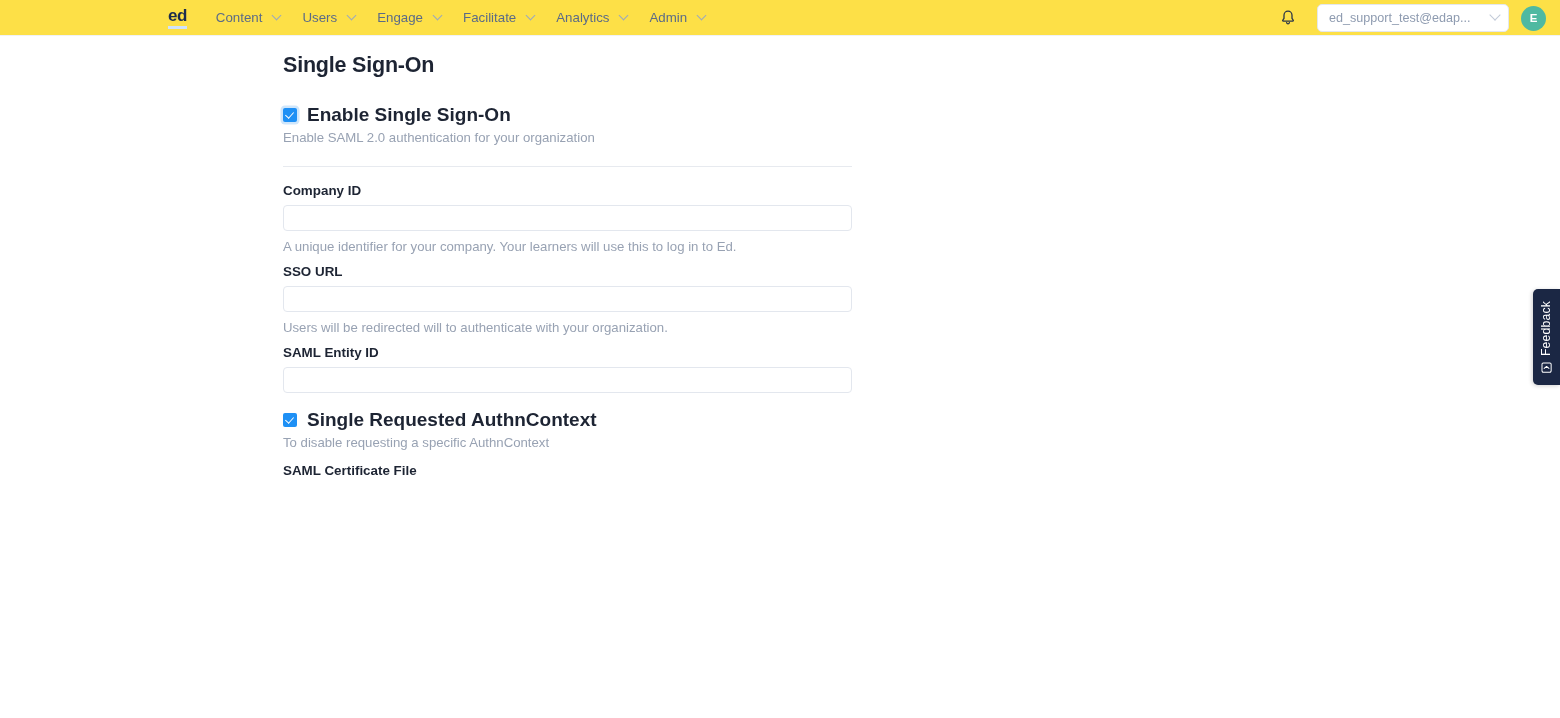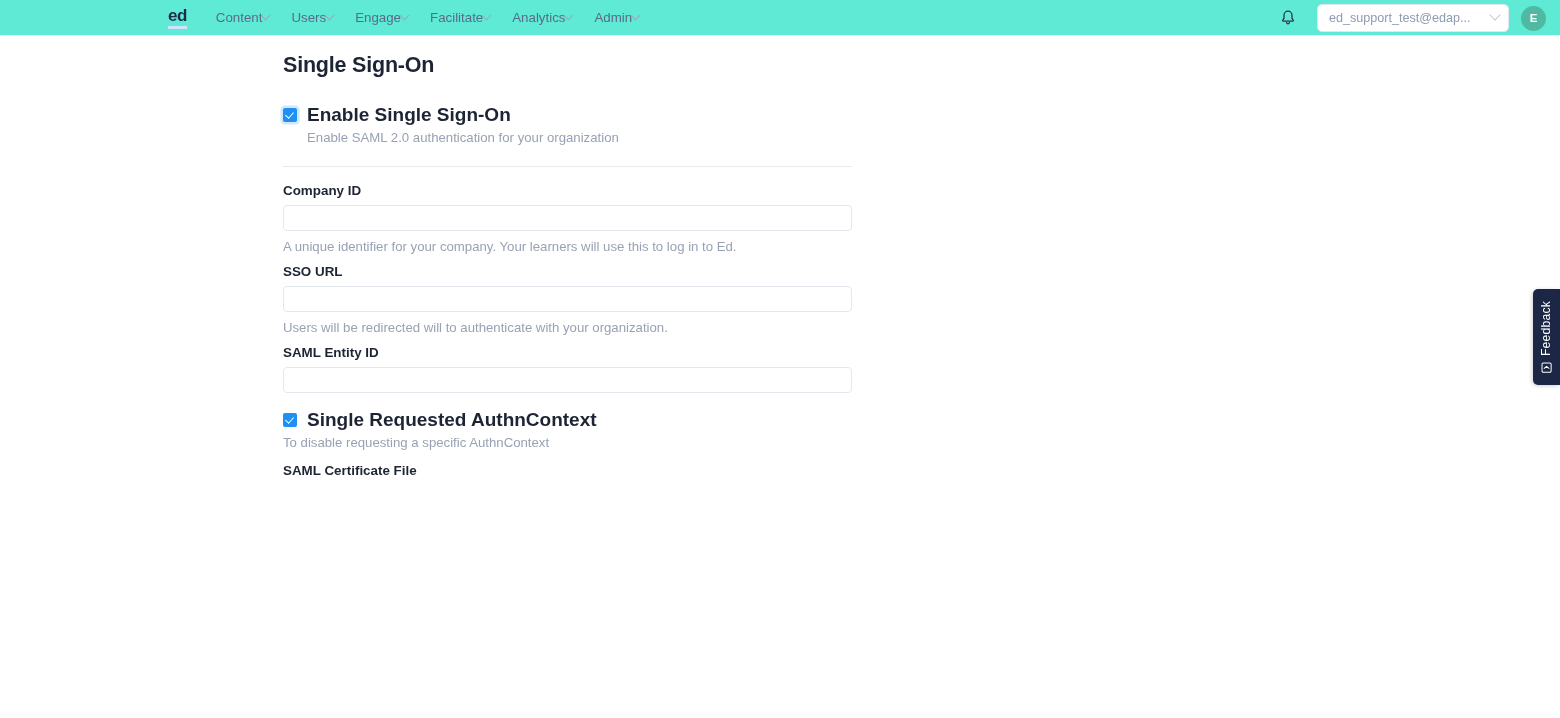--- a/index.html
+++ b/index.html
@@ -9,21 +9,21 @@
     background: #ffffff;
     font-family: "Liberation Sans", sans-serif;
     overflow: hidden;
   }
 
   
   .navbar {
     position: relative;
     height: 36px;
     width: 100%;
-    background: #5eead4;
+    background: #fde047;
     border-bottom: 1px solid #f0f2f6;
     display: flex;
     align-items: center;
   }
   .nav-left {
     display: flex;
     align-items: center;
     margin-left: 168px;
     gap: 0px;
   }
@@ -34,21 +34,21 @@
     letter-spacing: -0.5px;
     line-height: 1;
     padding-bottom: 2px;
     border-bottom: 3px solid #cfe3fb;
     margin-right: 18px;
     cursor: pointer;
   }
   .nav-item {
     display: inline-flex;
     align-items: center;
-    gap: 0;
+    gap: 11px;
     font-size: 13.3px;
     color: #5b6b87;
     padding: 4px 11px;
     cursor: pointer;
     white-space: nowrap;
   }
   .chev {
     display: inline-block;
     width: 7px; height: 7px;
     border-right: 1.4px solid #9aa8bf;
@@ -151,21 +151,20 @@
   .check-label {
     font-size: 19px;
     font-weight: bold;
     color: #1d2433;
     cursor: pointer;
   }
   .help {
     font-size: 13.2px;
     color: #98a2b3;
     margin-top: 4px;
-    margin-left: 24px;
   }
   .help.nolead { margin-left: 0; }
 
   .divider {
     height: 1px;
     background: #e7eaef;
     margin: 21px 0 16px 0;
   }
 
   .field-label {

